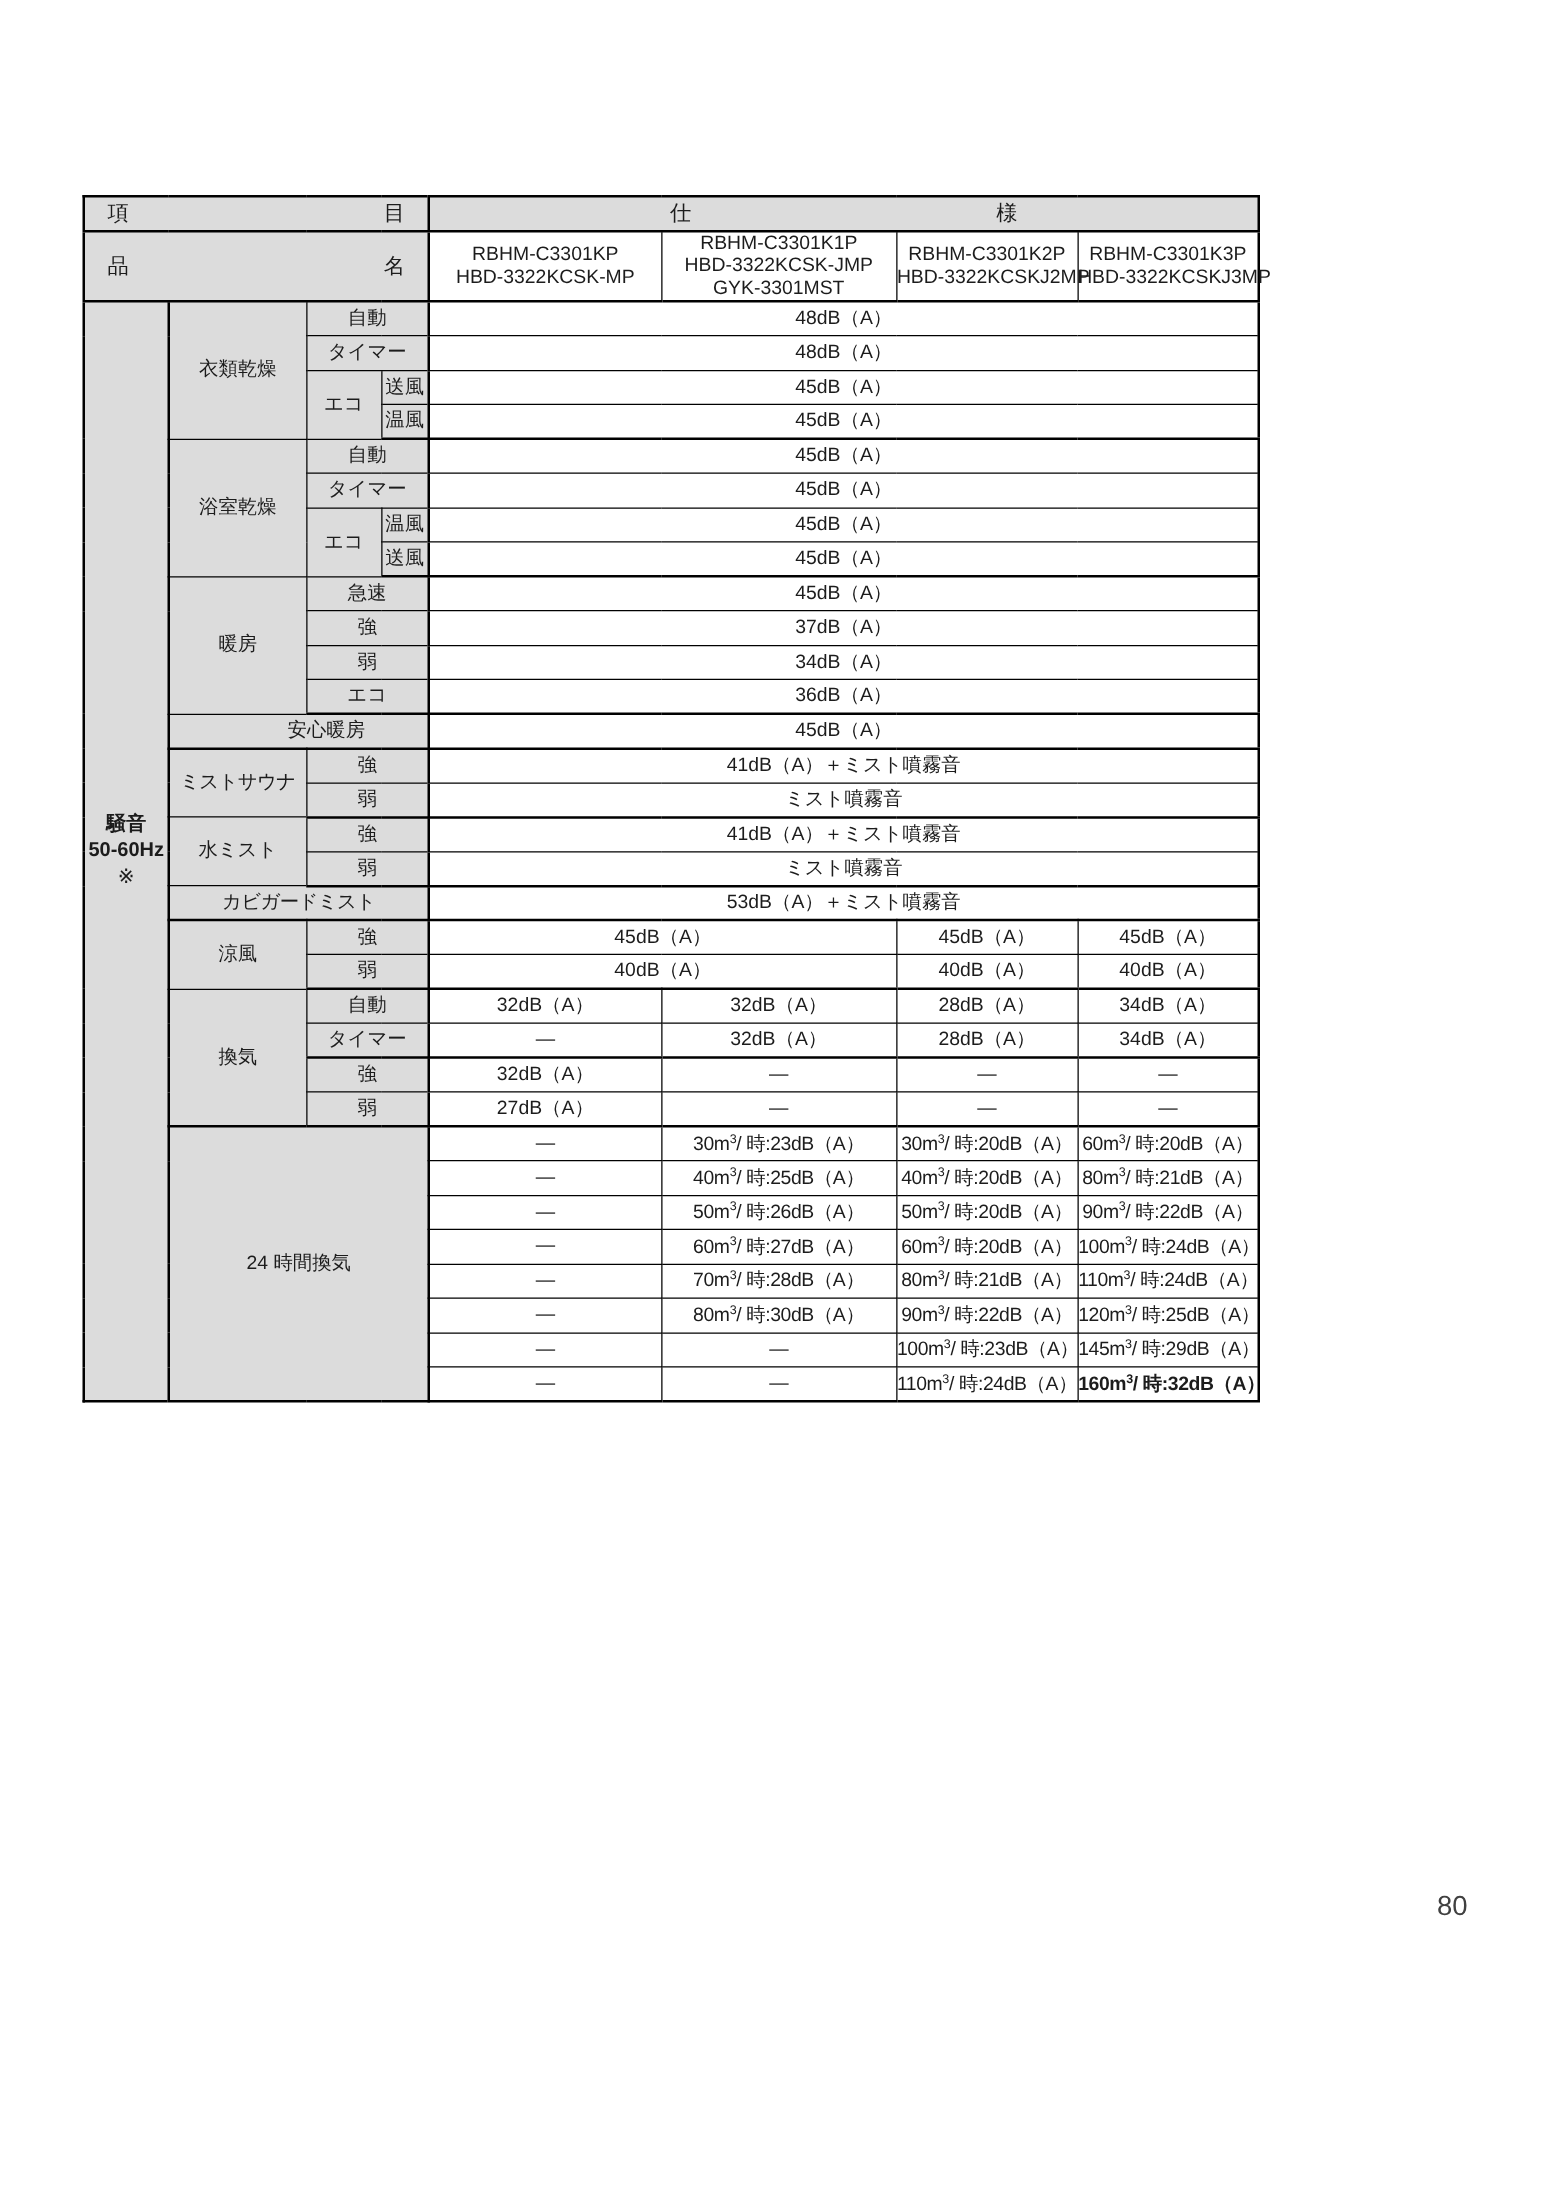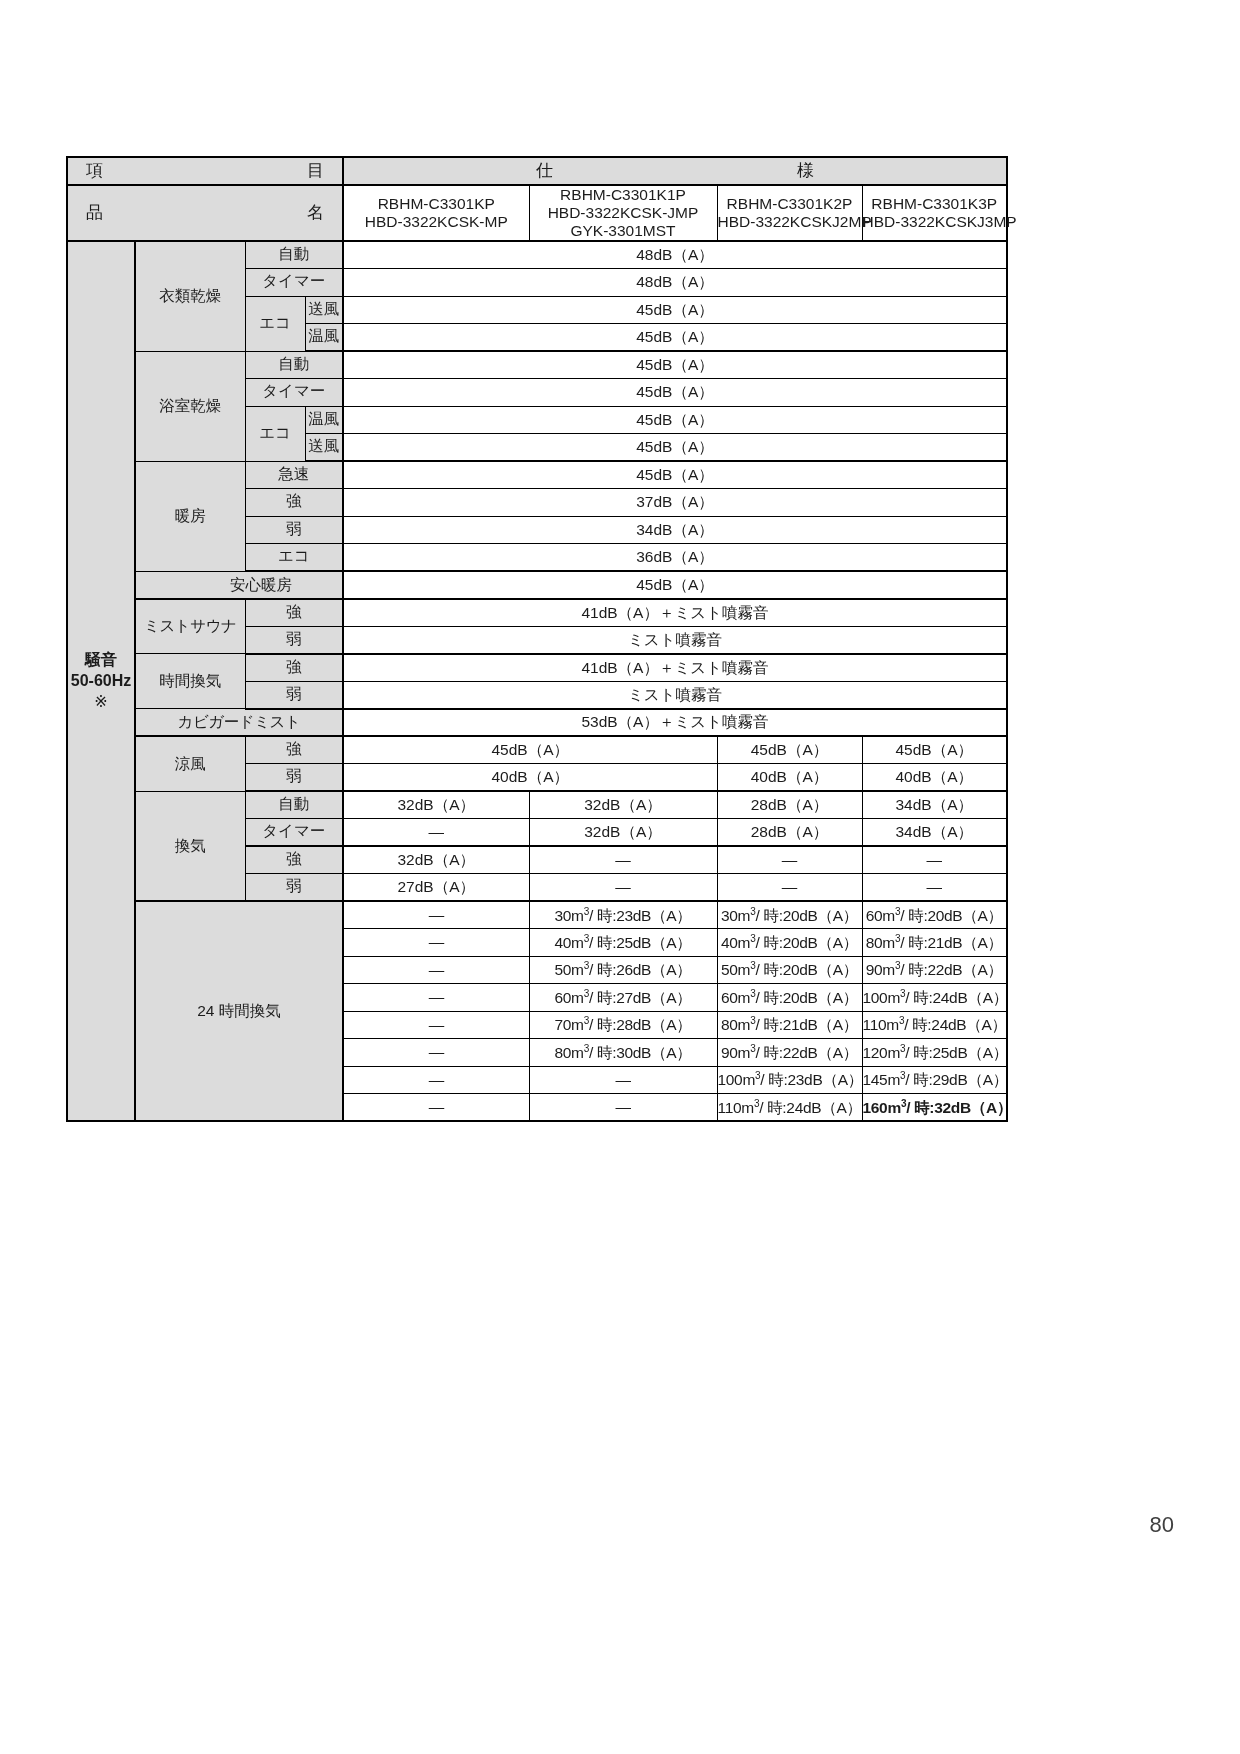--- a/index.html
+++ b/index.html
@@ -73,21 +73,21 @@
   .model-cell span { display: block; white-space: nowrap; }
 
   .vlabel {
     font-size: 16px;
     line-height: 1.3;
   }
   .vlabel-small {
     font-size: 13.5px;
     letter-spacing: -0.03em;
   }
-  .sub-label { font-size: 15px; font-family: Liberation Mono, monospace; }
+  .sub-label { font-size: 15px; }
 
   .val { font-size: 15.5px; margin-top: 36px; }
   .val-small { font-size: 14.5px; letter-spacing: -0.02em; white-space: nowrap;}
   .sup3 { font-size: 10px; vertical-align: super; }
 
   .footnote {
     position: absolute;
     left: 66px;
     top: 1144px;
     font-size: 19px;
@@ -227,21 +227,21 @@
           <tr>
             <td class="shade vlabel vlabel-small" rowspan="2">ミストサウナ</td>
             <td class="shade hv-r sub-label" colspan="2">強</td>
             <td class="white val hv-l" colspan="4">41dB（A）＋ミスト噴霧音</td>
           </tr>
           <tr>
             <td class="shade hv-r sub-label" colspan="2" style="border-bottom: 2px solid rgb(0, 0, 0);">弱</td>
             <td class="white val hv-l" colspan="4" style="border-bottom: 2px solid rgb(0, 0, 0);">ミスト噴霧音</td>
           </tr>
           <tr>
-            <td class="shade vlabel" rowspan="2">時間換気</td>
+            <td class="shade vlabel" rowspan="2">水ミスト</td>
             <td class="shade hv-r sub-label" colspan="2">強</td>
             <td class="white val hv-l" colspan="4">41dB（A）＋ミスト噴霧音</td>
           </tr>
           <tr>
             <td class="shade hv-r sub-label" colspan="2" style="border-bottom: 2px solid rgb(0, 0, 0);">弱</td>
             <td class="white val hv-l" colspan="4" style="border-bottom: 2px solid rgb(0, 0, 0);">ミスト噴霧音</td>
           </tr>
           <tr>
             <td class="shade hv-r hv-b vlabel vlabel-small" colspan="3" rowspan="1" style="border-bottom: 2px solid rgb(0, 0, 0);">カビガードミスト</td>
             <td class="white val hv-l" colspan="4" style="border-bottom: 2px solid rgb(0, 0, 0);">53dB（A）＋ミスト噴霧音</td>

